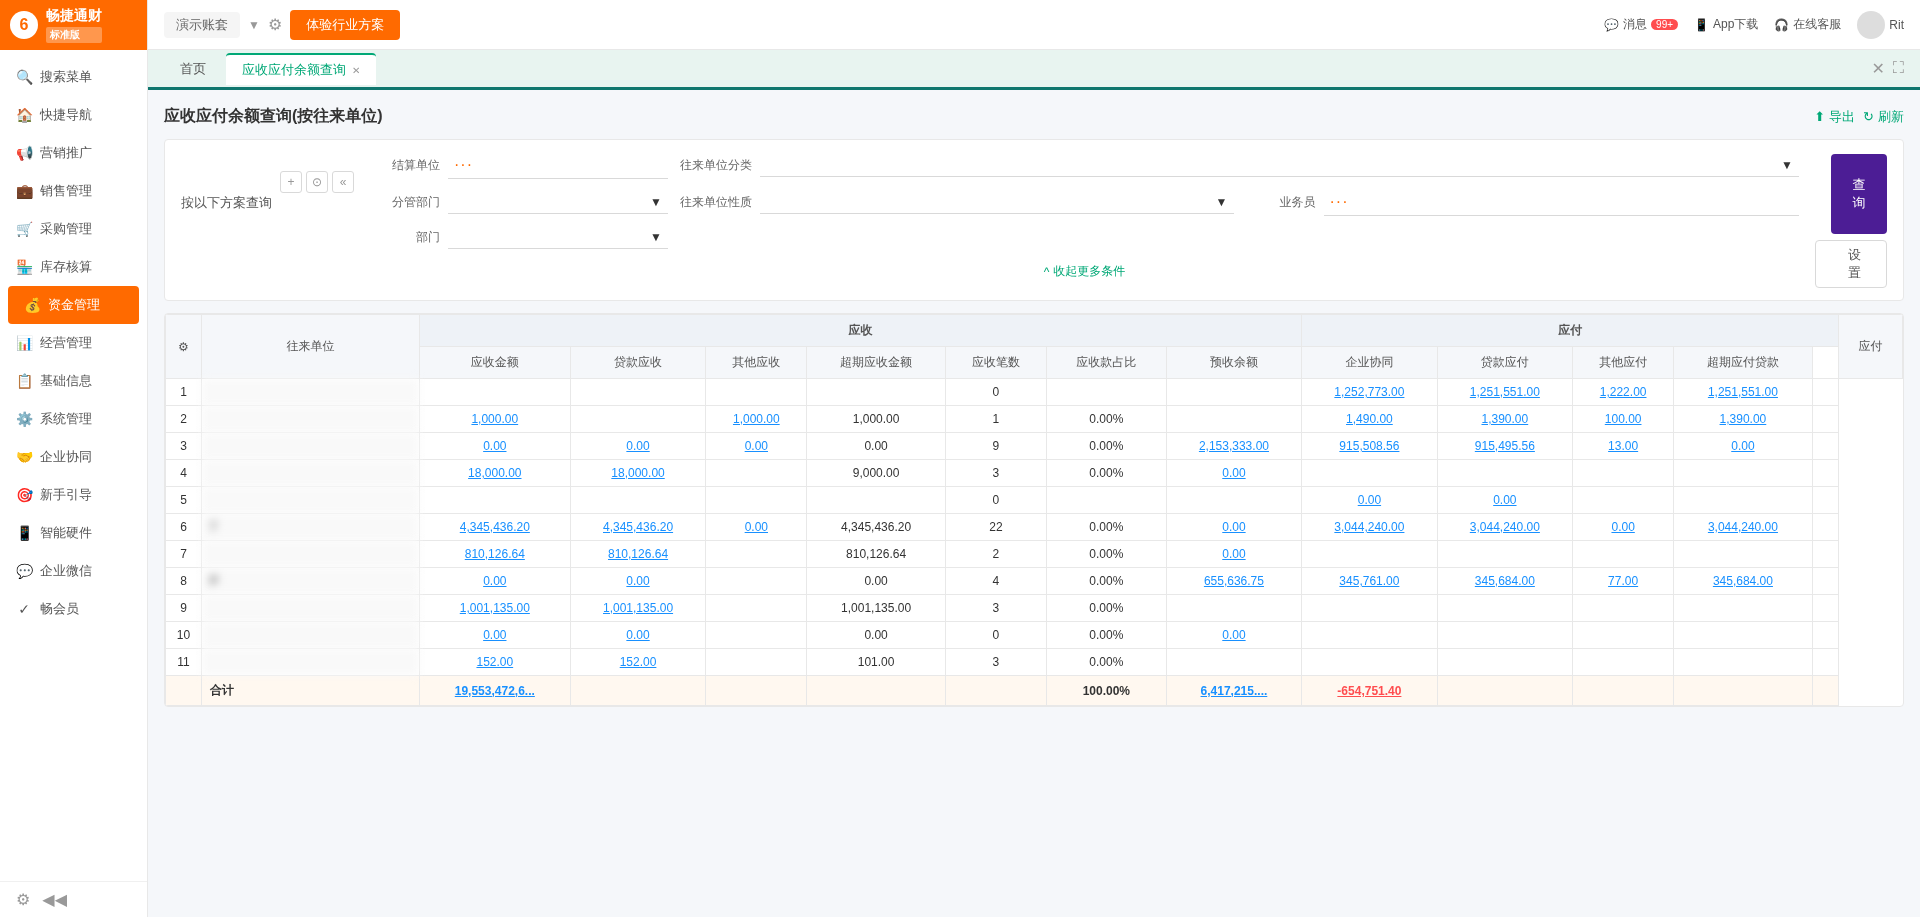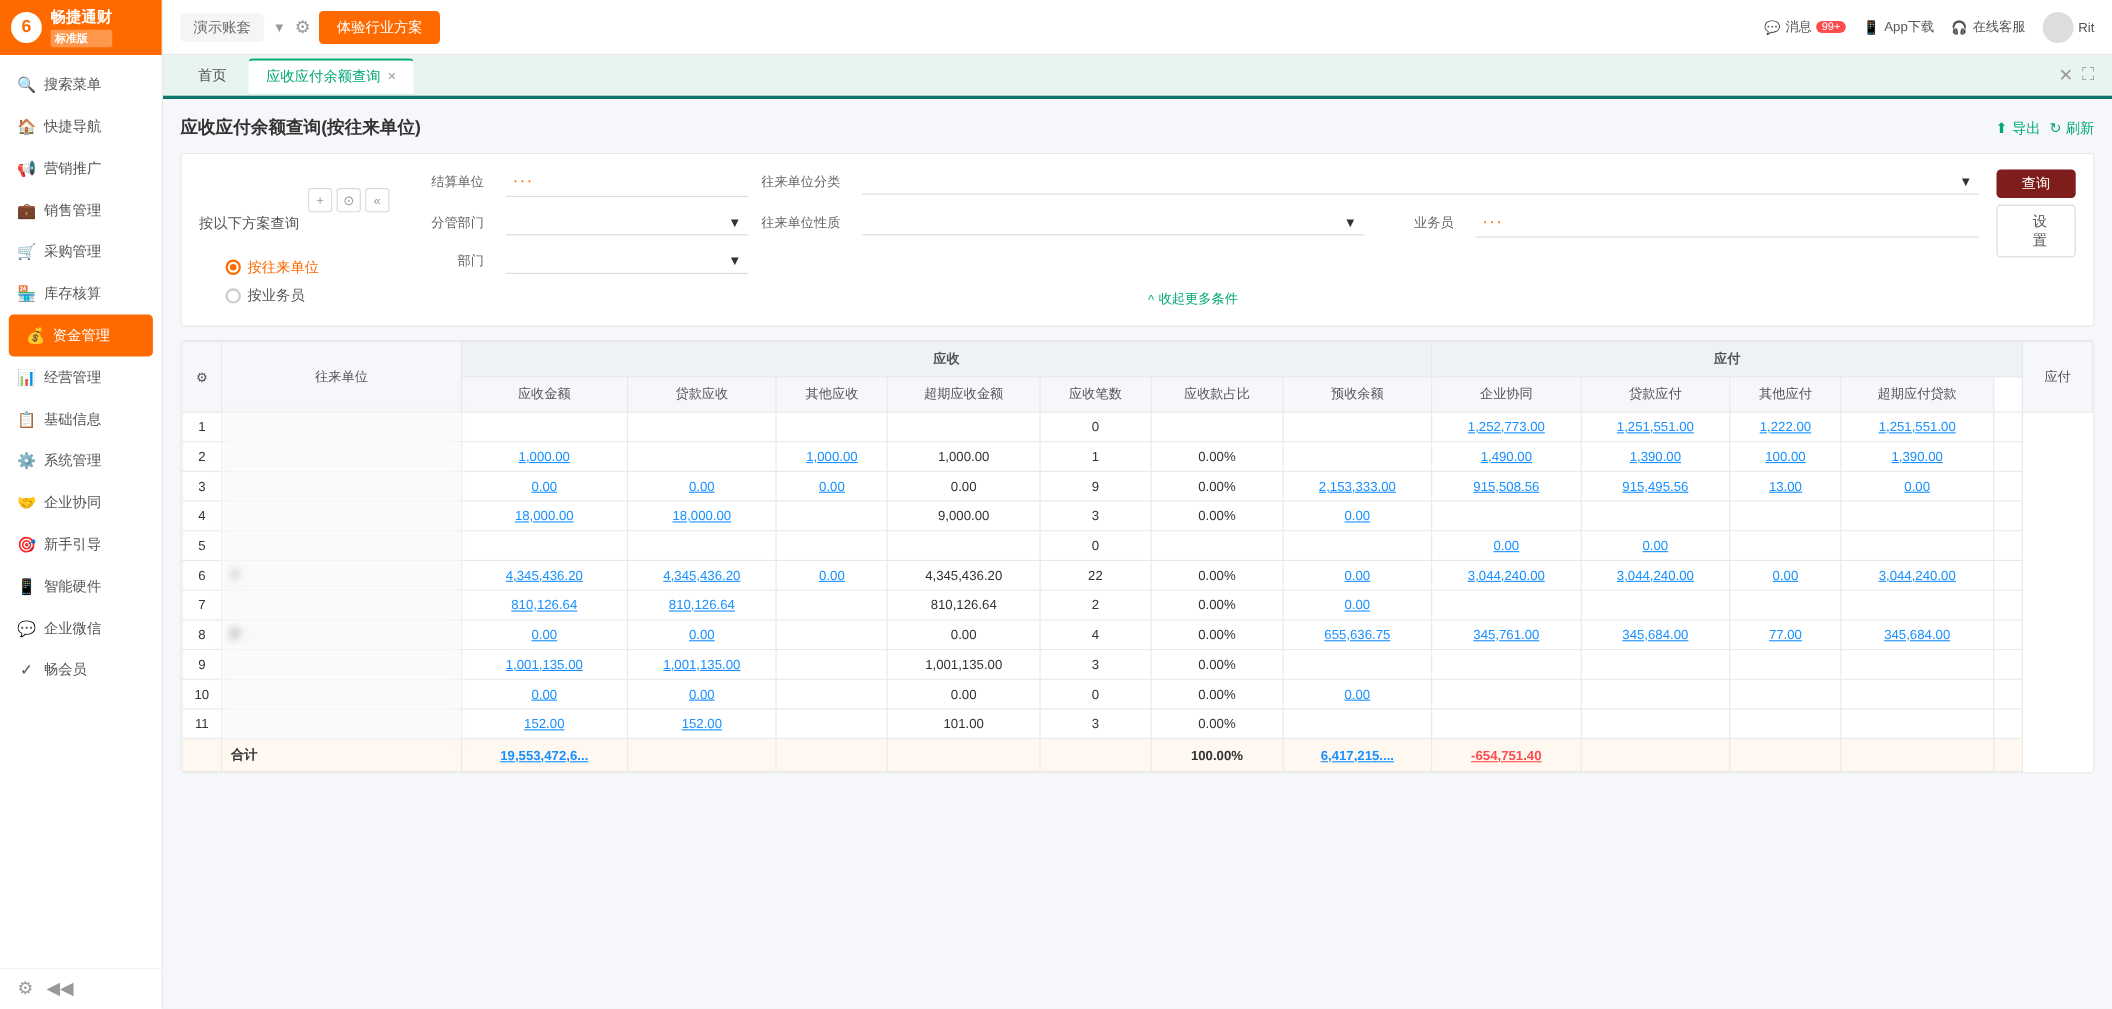--- a/index.html
+++ b/index.html
@@ -113,40 +113,40 @@
     }
     .filter-option.active { color: #ff6a00; }
     .filter-option .radio-dot {
       width: 14px; height: 14px; border-radius: 50%; border: 2px solid #ccc;
       display: flex; align-items: center; justify-content: center;
     }
     .filter-option.active .radio-dot { border-color: #ff6a00; }
     .filter-option.active .radio-dot::after {
       content: ''; width: 6px; height: 6px; border-radius: 50%; background: #ff6a00;
     }
-    .filter-field { display: flex; align-items: center; gap: 20px; }
+    .filter-field { display: flex; align-items: center; gap: 8px; }
     .filter-field-label { font-size: 12px; color: #666; white-space: nowrap; min-width: 70px; text-align: right; }
     .filter-field-input {
       flex: 1; border: none; border-bottom: 1px solid #d9d9d9; padding: 4px 6px;
       font-size: 12px; outline: none; background: transparent;
     }
     .filter-field-select {
       flex: 1; display: flex; align-items: center; justify-content: space-between;
       border-bottom: 1px solid #d9d9d9; padding: 4px 6px; cursor: pointer;
     }
     .field-dots { color: #ff6a00; font-size: 16px; letter-spacing: 1px; }
     .filter-collapse {
       display: flex; align-items: center; justify-content: center; gap: 4px;
       color: #00a876; cursor: pointer; font-size: 12px; padding: 4px;
     }
 
     
     .query-btn {
-      background: #7f1d1d; color: #fff; border: none; padding: 4px 20px; border-radius: 4px;
-      cursor: pointer; font-size: 13px; display: block; width: 72px; margin-bottom: 6px;
+      background: #4c1d95; color: #fff; border: none; padding: 22px 20px; border-radius: 4px;
+      cursor: pointer; font-size: 13px; display: block; width: 56px; margin-bottom: 6px;
     }
     .set-btn {
       background: #fff; color: #555; border: 1px solid #d9d9d9; padding: 5px 32px; border-radius: 4px;
       cursor: pointer; font-size: 13px; display: block; width: 72px;
     }
 
     
     .data-table-wrap { background: #fff; border-radius: 4px; border: 1px solid #e8e8e8; overflow: hidden; }
     .data-table { width: 100%; border-collapse: collapse; font-size: 12px; }
     .data-table th {
@@ -313,30 +313,20 @@
     <div class="filter-area">
       <div style="display:flex; gap:16px;">
 
         <div style="min-width:160px;">
           <div class="filter-label-row">
             <span class="filter-scheme-label">按以下方案查询</span>
             <div class="filter-scheme-actions">
               <div class="filter-scheme-btn">+</div>
               <div class="filter-scheme-btn">⊙</div>
               <div class="filter-scheme-btn">«</div>
-            </div>
-          </div>
-          <div class="filter-options">
-            <div class="filter-option active">
-              <div class="radio-dot"></div>
-              <span>按往来单位</span>
-            </div>
-            <div class="filter-option">
-              <div class="radio-dot"></div>
-              <span>按业务员</span>
             </div>
           </div>
         </div>
 
         <div style="flex:1;">
 
           <div class="filter-row">
             <div class="filter-field">
               <span class="filter-field-label">结算单位</span>
               <div class="filter-field-select" style="width:220px;">

